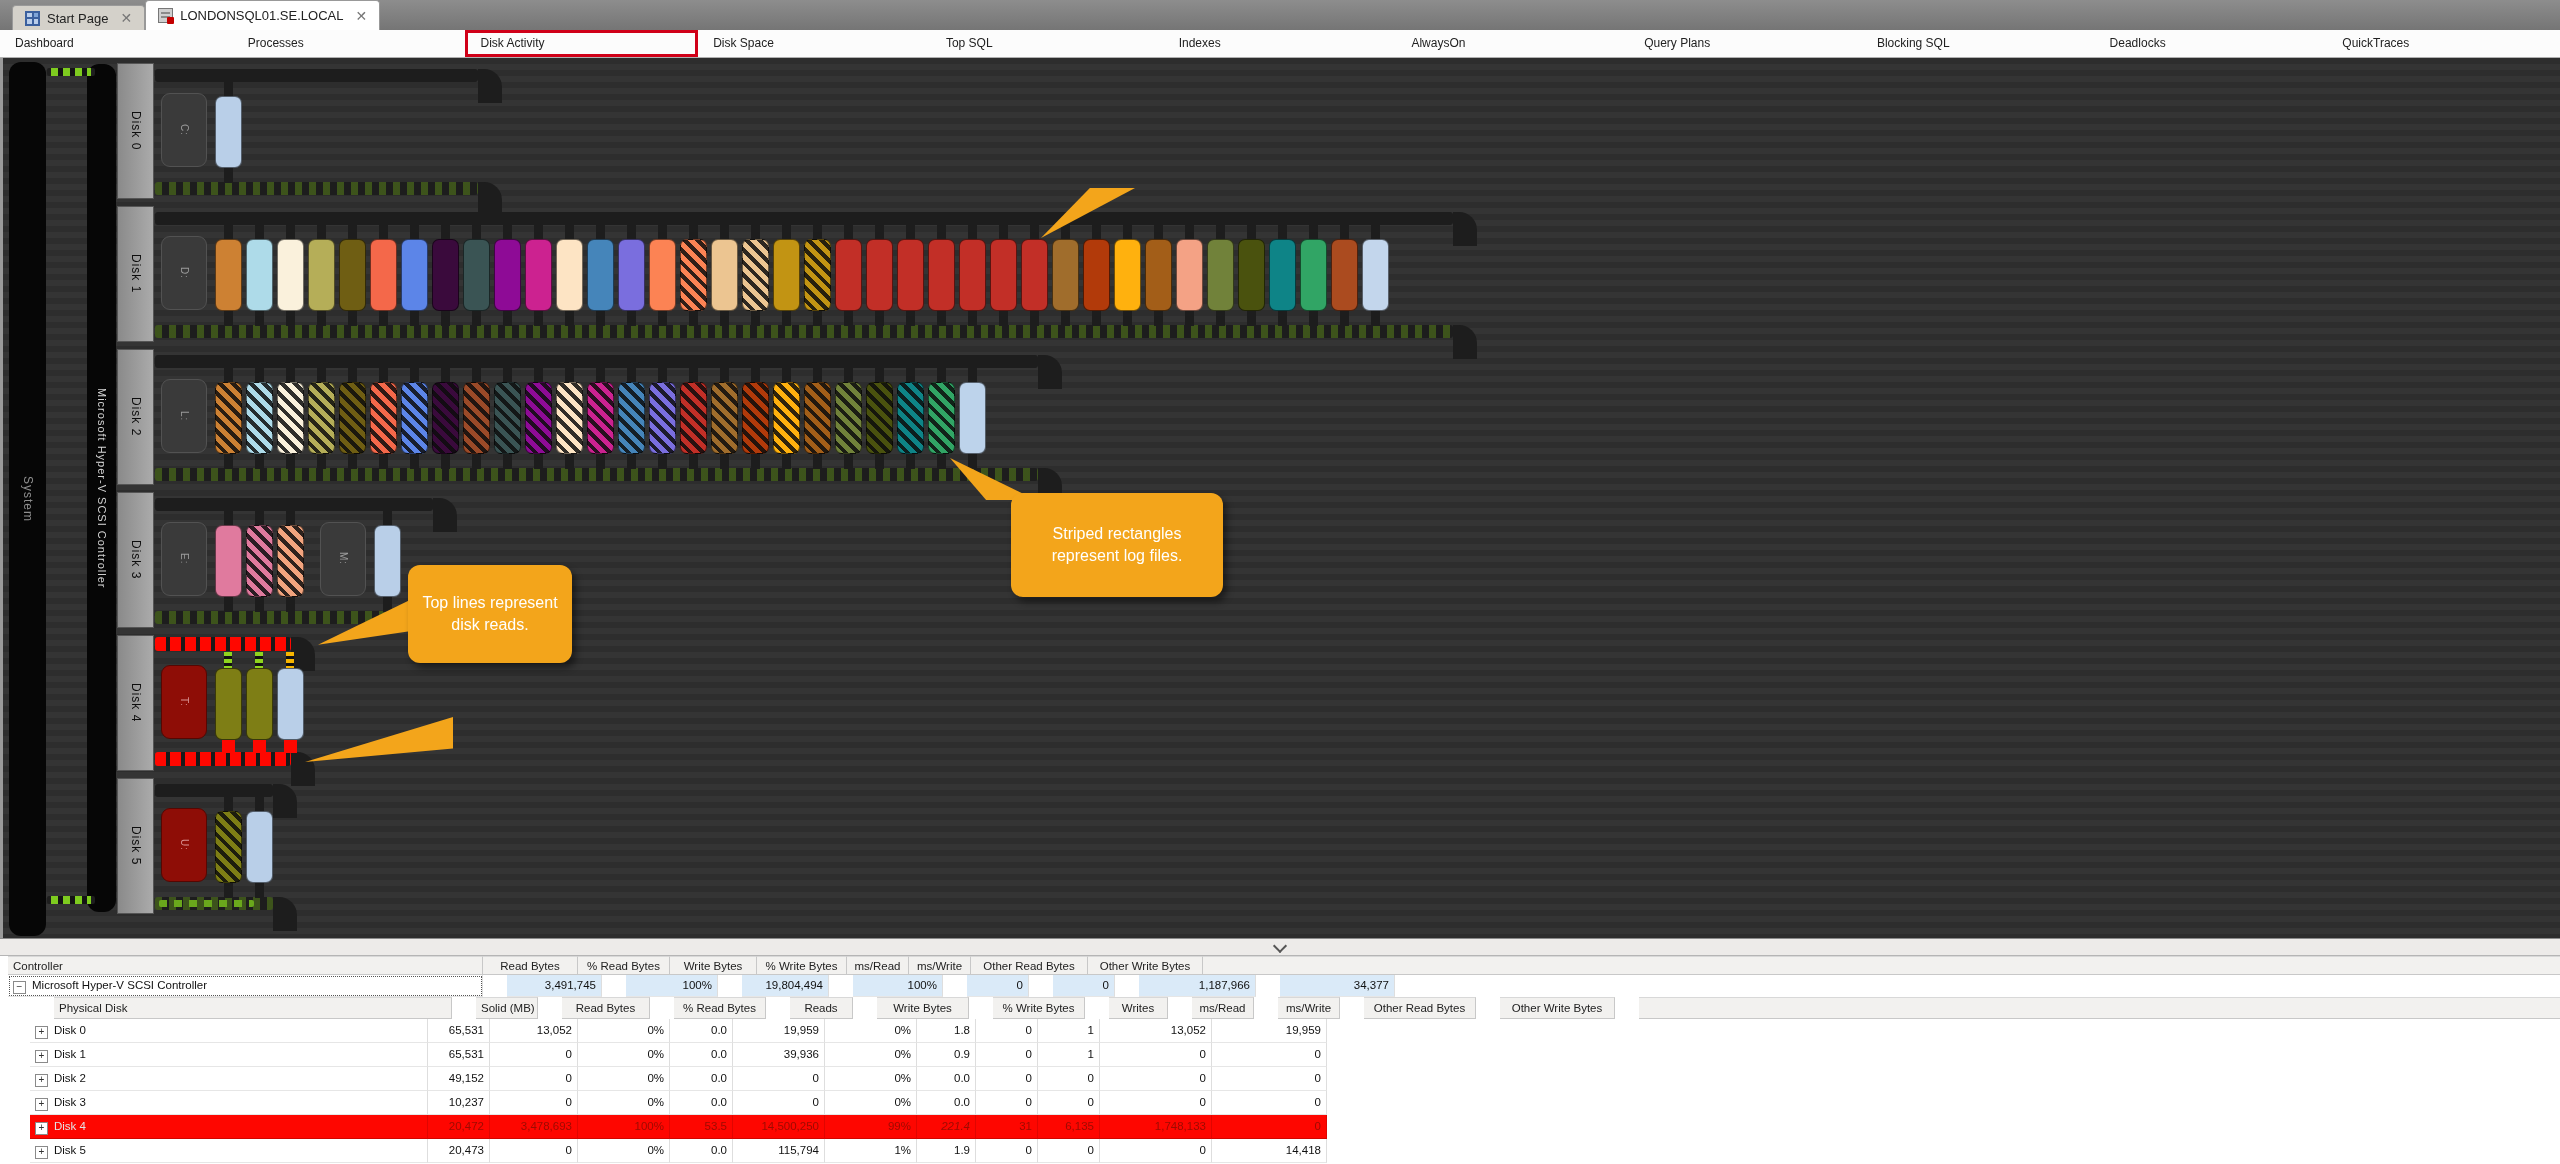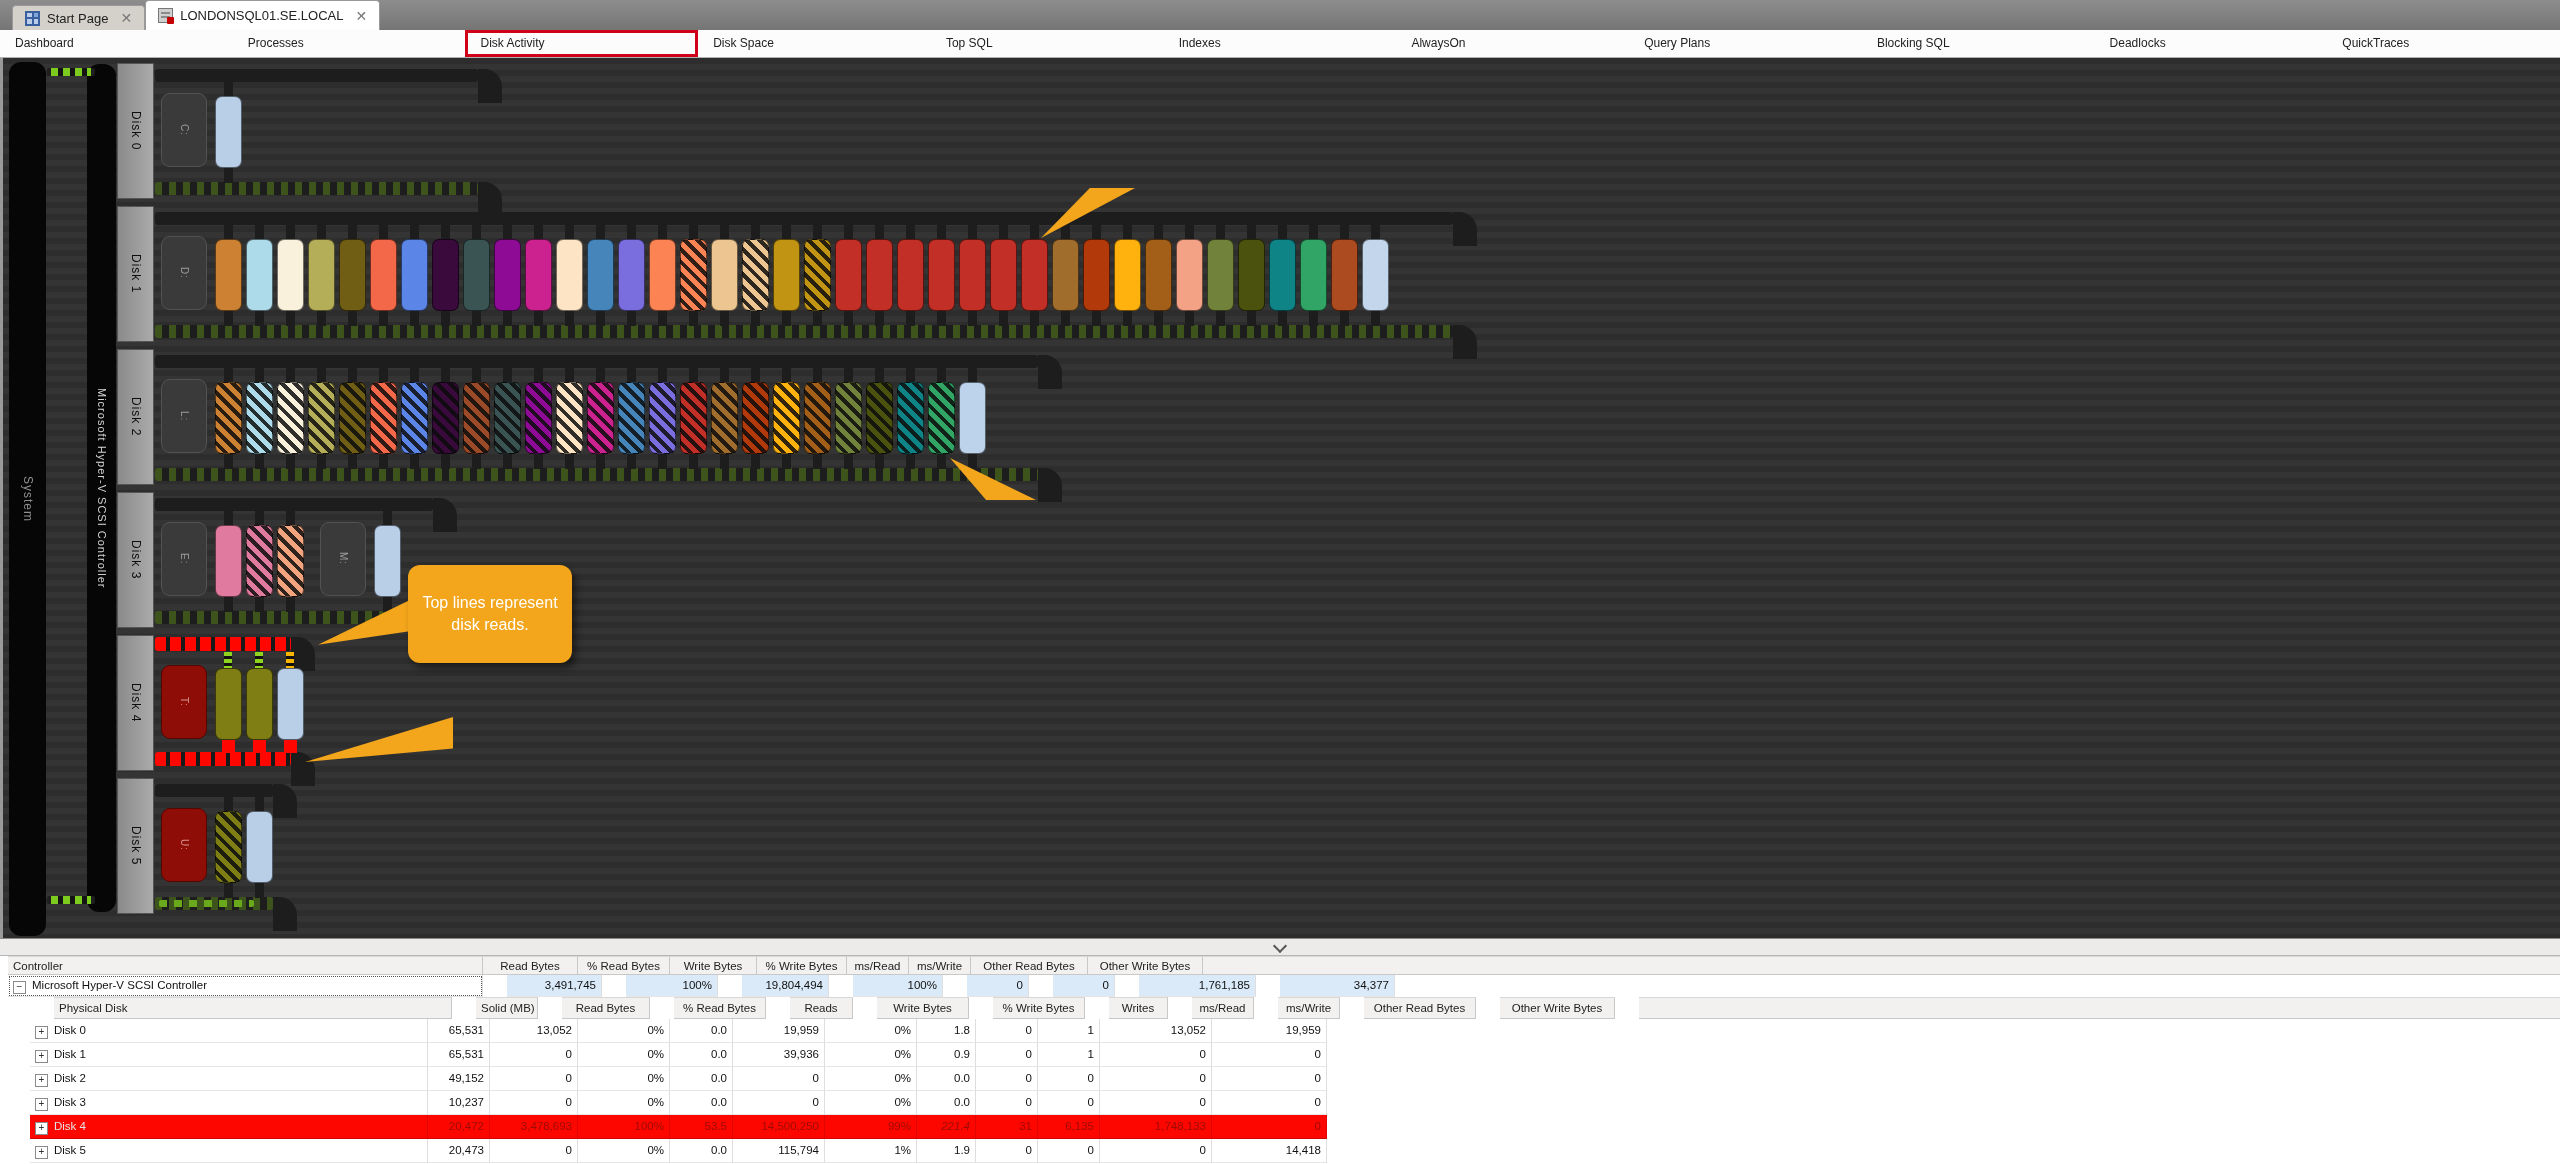--- a/index.html
+++ b/index.html
@@ -398,20 +398,21 @@
       <div class="gbright" style="left: 156px; width: 95px; top: 842px;"></div>
       <div class="volbox vtext alert" style="left: 158px; top: 750px;">U:</div>
       <div class="stub" style="left: 221px; top: 739px;"></div>
       <div class="stub" style="left: 221px; top: 825px;"></div>
       <div class="file" style="left: 212px; top: 753px; background: repeating-linear-gradient(45deg, rgba(0, 0, 0, 0) 0px, rgba(0, 0, 0, 0) 5px, rgba(12, 12, 12, 0.85) 5px, rgba(12, 12, 12, 0.85) 9px), rgb(126, 126, 21);"></div>
       <div class="stub" style="left: 252px; top: 739px;"></div>
       <div class="stub" style="left: 252px; top: 825px;"></div>
       <div class="file" style="left: 243px; top: 753px; background: rgb(185, 207, 232);"></div>
       <div class="ctail" style="left: 1038px; top: 130px; width: 94px; height: 50px; clip-path: polygon(0px 100%, 52% 0px, 100% 0px);"></div>
       <div class="ctail" style="left: 947px; top: 400px; width: 86px; height: 42px; clip-path: polygon(0px 0px, 42% 100%, 100% 100%);"></div>
+      <div class="callout" style="left: 1008px; top: 435px; width: 212px; height: 104px;">Striped rectangles represent log files.</div>
       <div class="ctail" style="left: 315px; top: 535px; width: 95px; height: 54px; clip-path: polygon(0px 96%, 100% 10%, 100% 70%);"></div>
       <div class="callout" style="left: 405px; top: 507px; width: 164px; height: 98px;">Top lines represent disk reads.</div>
       <div class="ctail" style="left: 302px; top: 656px; width: 148px; height: 48px; clip-path: polygon(0px 100%, 100% 6%, 100% 72%);"></div>
     </div>
 
   <div id="splitter">
     <div class="chev-btn">
       <div class="chev"></div>
     </div>
   </div>
@@ -430,21 +431,21 @@
         <div class="gcell h18 filler"></div>
       </div>
       <div class="grow h22">
         <div class="gcell h22 selcell" style="width: 475px;"><span class="exp">−</span>Microsoft Hyper-V SCSI Controller</div>
         <div class="gcell h22 num hl" style="width: 95px;">3,491,745</div>
         <div class="gcell h22 num hl" style="width: 92px;">100%</div>
         <div class="gcell h22 num hl" style="width: 87px;">19,804,494</div>
         <div class="gcell h22 num hl" style="width: 90px;">100%</div>
         <div class="gcell h22 num hl" style="width: 62px;">0</div>
         <div class="gcell h22 num hl" style="width: 62px;">0</div>
-        <div class="gcell h22 num hl" style="width: 117px;">1,761,185</div>
+        <div class="gcell h22 num hl" style="width: 117px;">1,187,966</div>
         <div class="gcell h22 num hl" style="width: 115px;">34,377</div>
         <div class="row-filler"></div>
       </div>
       <div class="grow ghead h22">
         <div class="spacer"></div>
         <div class="gcell h22" style="width: 398px; text-align: left;">Physical Disk</div>
         <div class="gcell h22" style="width: 62px;">Solid (MB)</div>
         <div class="gcell h22" style="width: 88px;">Read Bytes</div>
         <div class="gcell h22" style="width: 92px;">% Read Bytes</div>
         <div class="gcell h22" style="width: 63px;">Reads</div>

